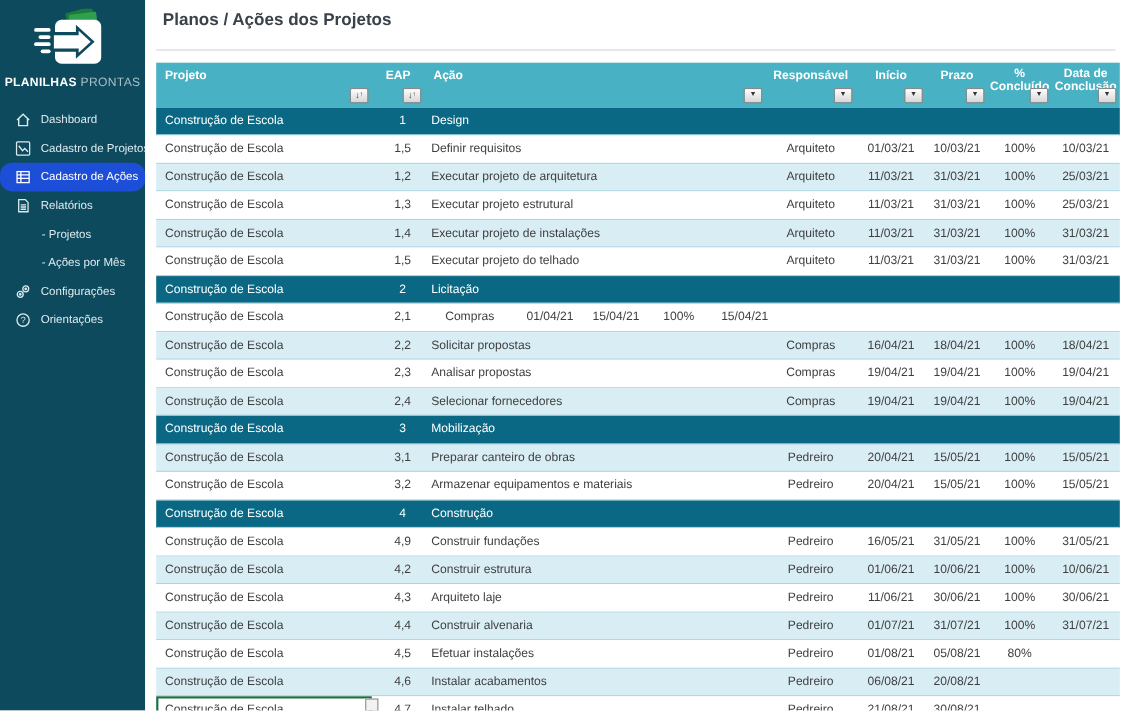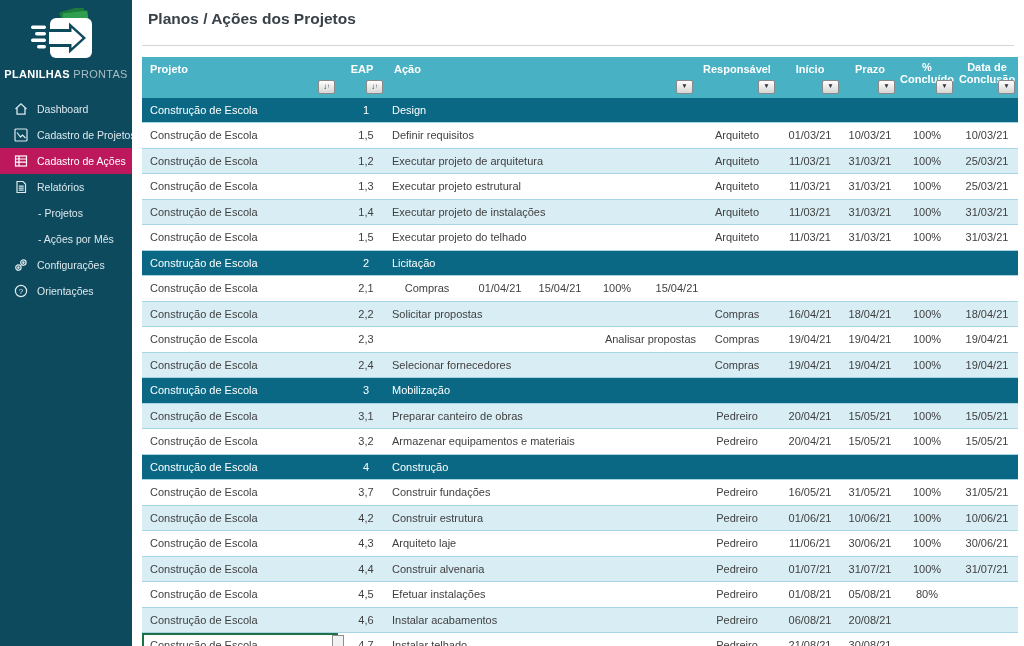--- a/index.html
+++ b/index.html
@@ -9,21 +9,21 @@
   }
   
   .sidebar{position:absolute;left:0;top:0;width:132px;height:646px;background:#0E4A5D;}
   .logo{height:88px;display:flex;flex-direction:column;align-items:center;justify-content:flex-start;padding-top:8px;box-sizing:border-box;}
   .wordmark{font-size:11px;letter-spacing:.3px;margin-top:2px;white-space:nowrap;}
   .wordmark .b{color:#ffffff;font-weight:bold;}
   .wordmark .l{color:#A9BEC6;font-weight:normal;}
   .nav{margin-top:8px;}
   .nav-item{height:26px;display:flex;align-items:center;padding-left:14px;cursor:pointer;}
   .nav-item.sub{padding-left:38px;}
-  .nav-item.active{background:#be185d;}
+  .nav-item.active{background:#1d4ed8;border-radius:11px;}
   .nav-icon{width:14px;height:14px;margin-right:9px;display:inline-flex;}
   .nav-label{font-size:10.5px;color:#DCE9EE;white-space:nowrap;}
   .nav-item.active .nav-label{color:#ffffff;}
   
   .main{position:absolute;left:132px;top:0;width:892px;height:646px;background:#fff;}
   .page-title{position:absolute;left:16px;top:10px;margin:0;font-size:15.5px;font-weight:bold;color:#394149;}
   .divider{position:absolute;left:10px;top:45px;width:872px;height:1px;background:#D5D5D5;}
   .tbl{position:absolute;left:10px;top:56.5px;width:876px;}
   
   .thead{display:flex;height:41px;background:#48B1C4;box-sizing:border-box;}
@@ -280,21 +280,21 @@
           <div class="cell c-acao" style="width: 310px;">Solicitar propostas</div>
           <div class="cell c-responsavel ctr" style="width: 82px;">Compras</div>
           <div class="cell c-inicio ctr" style="width: 64px;">16/04/21</div>
           <div class="cell c-prazo ctr" style="width: 56px;">18/04/21</div>
           <div class="cell c-pct-concluido ctr" style="width: 58px;">100%</div>
           <div class="cell c-data-conclusao ctr" style="width: 62px;">18/04/21</div>
         </div>
         <div class="row">
           <div class="cell c-projeto" style="width: 196px;">Construção de Escola</div>
           <div class="cell c-eap ctr" style="width: 48px;">2,3</div>
-          <div class="cell c-acao" style="width: 310px; text-align: right;">Analisar propostas</div>
+          <div class="cell c-acao" style="width: 310px;">Analisar propostas</div>
           <div class="cell c-responsavel ctr" style="width: 82px;">Compras</div>
           <div class="cell c-inicio ctr" style="width: 64px;">19/04/21</div>
           <div class="cell c-prazo ctr" style="width: 56px;">19/04/21</div>
           <div class="cell c-pct-concluido ctr" style="width: 58px;">100%</div>
           <div class="cell c-data-conclusao ctr" style="width: 62px;">19/04/21</div>
         </div>
         <div class="row alt">
           <div class="cell c-projeto" style="width: 196px;">Construção de Escola</div>
           <div class="cell c-eap ctr" style="width: 48px;">2,4</div>
           <div class="cell c-acao" style="width: 310px;">Selecionar fornecedores</div>
@@ -339,21 +339,21 @@
           <div class="cell c-eap ctr" style="width: 48px;">4</div>
           <div class="cell c-acao" style="width: 310px;">Construção</div>
           <div class="cell c-responsavel ctr" style="width: 82px;"></div>
           <div class="cell c-inicio ctr" style="width: 64px;"></div>
           <div class="cell c-prazo ctr" style="width: 56px;"></div>
           <div class="cell c-pct-concluido ctr" style="width: 58px;"></div>
           <div class="cell c-data-conclusao ctr" style="width: 62px;"></div>
         </div>
         <div class="row">
           <div class="cell c-projeto" style="width: 196px;">Construção de Escola</div>
-          <div class="cell c-eap ctr" style="width: 48px;">3,7</div>
+          <div class="cell c-eap ctr" style="width: 48px;">4,9</div>
           <div class="cell c-acao" style="width: 310px;">Construir fundações</div>
           <div class="cell c-responsavel ctr" style="width: 82px;">Pedreiro</div>
           <div class="cell c-inicio ctr" style="width: 64px;">16/05/21</div>
           <div class="cell c-prazo ctr" style="width: 56px;">31/05/21</div>
           <div class="cell c-pct-concluido ctr" style="width: 58px;">100%</div>
           <div class="cell c-data-conclusao ctr" style="width: 62px;">31/05/21</div>
         </div>
         <div class="row alt">
           <div class="cell c-projeto" style="width: 196px;">Construção de Escola</div>
           <div class="cell c-eap ctr" style="width: 48px;">4,2</div>

